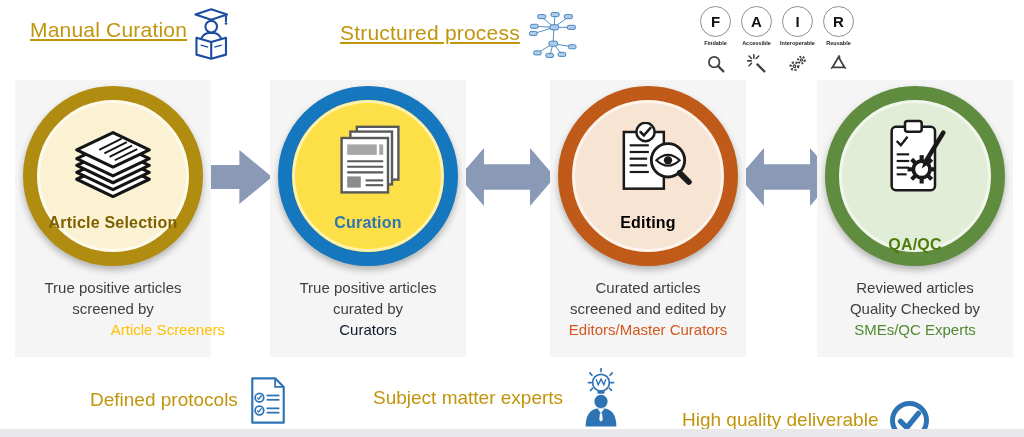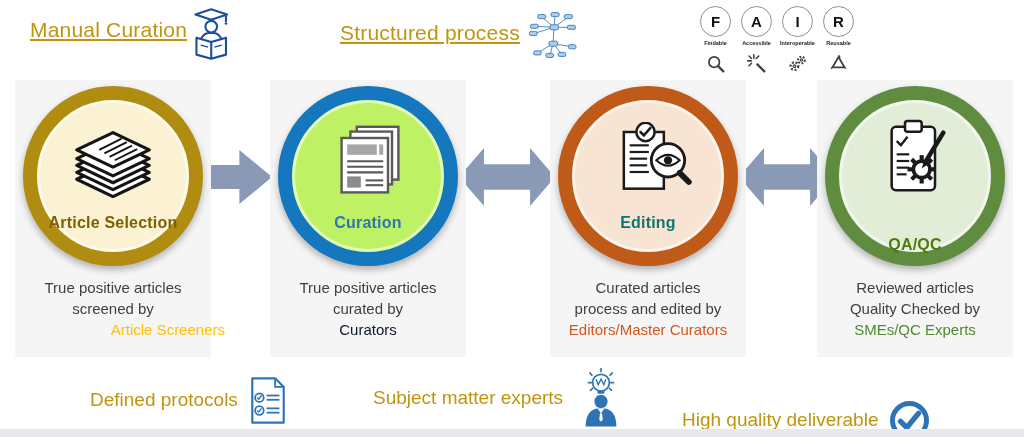--- a/index.html
+++ b/index.html
@@ -27,26 +27,26 @@
   
   .stage{position:absolute;top:80px;width:196px;height:277px;}
   .panel{position:absolute;inset:0;background:#F5F5F6;}
   .circle{position:absolute;left:8px;top:6px;box-sizing:border-box;width:180px;height:180px;
     border-radius:50%;display:flex;flex-direction:column;align-items:center;
     padding-top:16px;box-shadow:0 4px 7px rgba(0,0,0,.28), inset 0 0 0 3px rgba(255,255,255,.55);}
   .circle .ico{height:92px;display:flex;align-items:center;justify-content:center;}
   .circle .name{margin-top:6px;font-size:16px;font-weight:bold;letter-spacing:.2px;}
 
   #stage-1 .circle{border:14px solid #B08C10;background:#FAF2D2;text-align:right;}
-  #stage-2 .circle{border:14px solid #1577BE;background:#bef264;}
+  #stage-2 .circle{border:14px solid #1577BE;background:#fde047;}
   #stage-3 .circle{border:14px solid #C05A18;background:#F8E4D3;}
   #stage-4 .circle{border:14px solid #5F8C3E;background:#E2EDD8;}
   #stage-1 .name{color:#7E6000;}
   #stage-2 .name{color:#2E75B6;}
-  #stage-3 .name{color:#0f766e;}
+  #stage-3 .name{color:#000000;}
   #stage-4 .name{color:#4d7c0f;margin-top:40px;}
 
   #stage-1{left:15px;} #stage-2{left:270px;} #stage-3{left:550px;} #stage-4{left:817px;}
 
   .caption{position:absolute;top:197px;left:-14px;right:-14px;text-align:center;
     font-size:15px;line-height:21px;color:#3F3F3F;}
   .hl{display:block;}
   #stage-1 .hl{color:#FFC000;text-align:right;}
   #stage-2 .hl{color:#0f172a;}
   #stage-3 .hl{color:#D4561E;}
@@ -261,21 +261,21 @@
           <circle cx="79" cy="46" r="20" fill="#fff" stroke="#1a1a1a" stroke-width="3.4"></circle>
           <path d="M65 46 Q79 33 93 46 Q79 59 65 46 Z" fill="#fff" stroke="#1a1a1a" stroke-width="2.4"></path>
           <circle cx="79" cy="46" r="5" fill="#1a1a1a"></circle>
           <line x1="93" y1="61" x2="104" y2="72" stroke="#1a1a1a" stroke-width="7" stroke-linecap="round"></line>
         </svg>
       </div>
       <div class="name">Editing</div>
     </div>
     <div class="caption">
       <span>Curated articles</span><br>
-      <span>process and edited by</span>
+      <span>screened and edited by</span>
       <span class="hl">Editors/Master Curators</span>
     </div>
   </div>
 
   <div id="stage-4" class="stage">
     <div class="panel"></div>
     <div class="circle">
       <div class="ico">
         <svg viewBox="0 0 100 96" width="84" height="80">
           <rect x="22" y="13" width="52" height="76" rx="5" fill="#fff" stroke="#1a1a1a" stroke-width="3"></rect>

